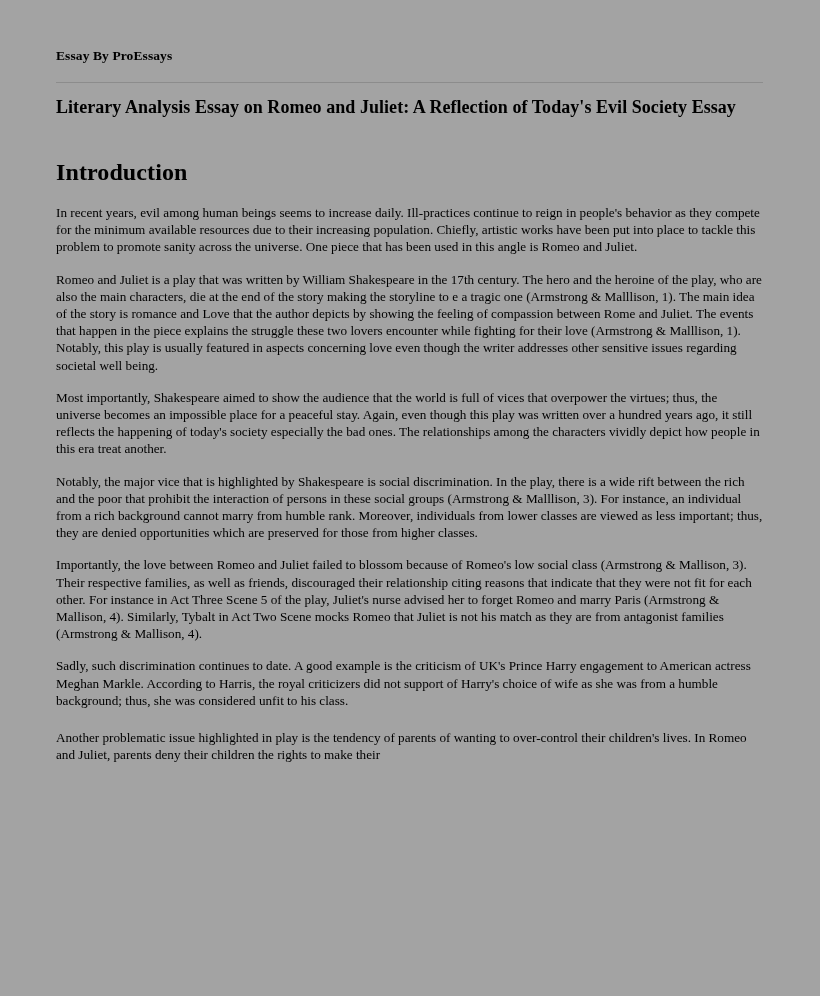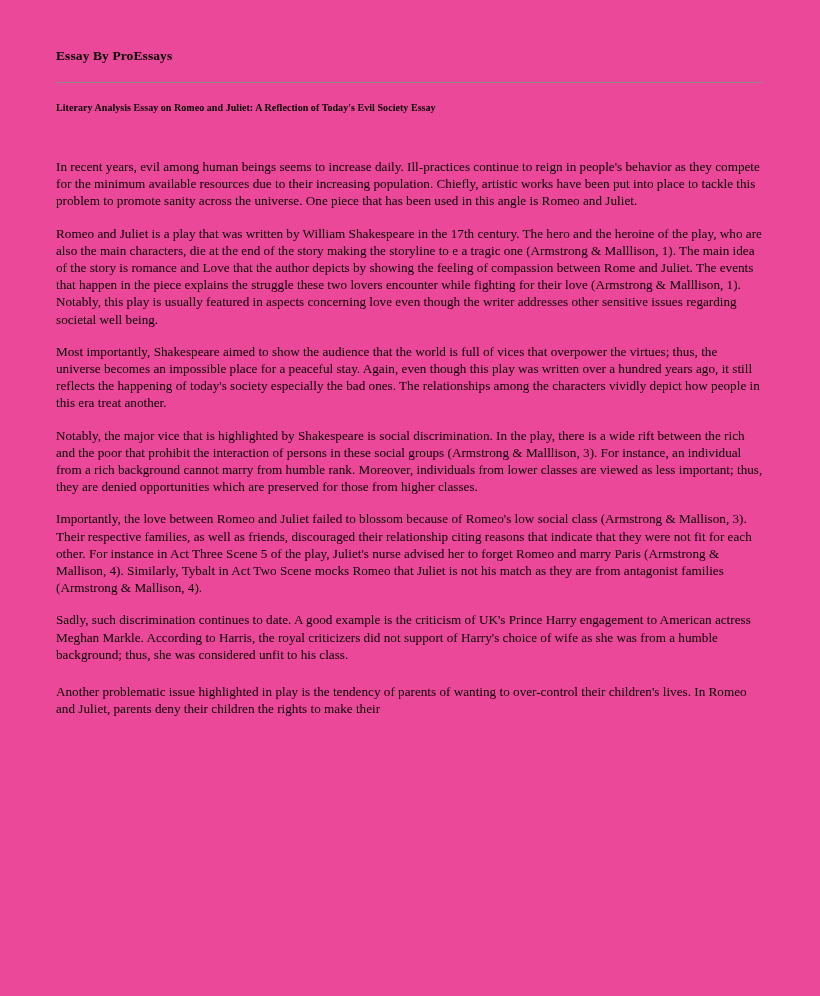--- a/index.html
+++ b/index.html
@@ -9,21 +9,21 @@
     background: #ffffff;
   }
   body {
     font-family: "Liberation Serif", "DejaVu Serif", serif;
     color: #000000;
   }
   .page {
     position: relative;
     width: 820px;
     height: 996px;
-    background: #ec4899;
+    background: #a3a3a3;
     overflow: hidden;
     box-sizing: border-box;
     text-decoration: underline;
   }
   .content {
     position: absolute;
     left: 56px;
     top: 48px;
     width: 708px;
   }
@@ -46,21 +46,21 @@
   .source-url {
     display: block;
   }
   .divider {
     border: 0;
     border-top: 1.5px solid #8c8c8c;
     margin: 14px 0 16px 0;
     width: 707px;
   }
   .doc-title {
-    font-size: 10px;
+    font-size: 18px;
     font-weight: bold;
     line-height: 17px;
     letter-spacing: 0.05px;
     margin: 0 0 42px 0;
   }
   .section-heading {
     font-size: 24px;
     font-weight: bold;
     line-height: 28px;
     margin: 0 0 18px 0;
@@ -83,20 +83,21 @@
 <div class="page">
   <div class="content">
 
     <div class="brand">Essay By ProEssays</div>
 
 
     <hr class="divider">
 
     <div class="doc-title">Literary Analysis Essay on Romeo and Juliet: A Reflection of Today's Evil Society Essay</div>
 
+    <h1 class="section-heading">Introduction</h1>
 
     <div class="body-copy">
       <p>In recent years, evil among human beings seems to increase daily. Ill-practices continue to reign in people's behavior as they compete for the minimum available resources due to their increasing population. Chiefly, artistic works have been put into place to tackle this problem to promote sanity across the universe. One piece that has been used in this angle is Romeo and Juliet.</p>
       <p>Romeo and Juliet is a play that was written by William Shakespeare in the 17th century. The hero and the heroine of the play, who are also the main characters, die at the end of the story making the storyline to e a tragic one (Armstrong &amp; Malllison, 1). The main idea of the story is romance and Love that the author depicts by showing the feeling of compassion between Rome and Juliet. The events that happen in the piece explains the struggle these two lovers encounter while fighting for their love (Armstrong &amp; Malllison, 1). Notably, this play is usually featured in aspects concerning love even though the writer addresses other sensitive issues regarding societal well being.</p>
       <p>Most importantly, Shakespeare aimed to show the audience that the world is full of vices that overpower the virtues; thus, the universe becomes an impossible place for a peaceful stay. Again, even though this play was written over a hundred years ago, it still reflects the happening of today's society especially the bad ones. The relationships among the characters vividly depict how people in this era treat another.</p>
       <p>Notably, the major vice that is highlighted by Shakespeare is social discrimination. In the play, there is a wide rift between the rich and the poor that prohibit the interaction of persons in these social groups (Armstrong &amp; Malllison, 3). For instance, an individual from a rich background cannot marry from humble rank. Moreover, individuals from lower classes are viewed as less important; thus, they are denied opportunities which are preserved for those from higher classes.</p>
       <p>Importantly, the love between Romeo and Juliet failed to blossom because of Romeo's low social class (Armstrong &amp; Mallison, 3). Their respective families, as well as friends, discouraged their relationship citing reasons that indicate that they were not fit for each other. For instance in Act Three Scene 5 of the play, Juliet's nurse advised her to forget Romeo and marry Paris (Armstrong &amp; Mallison, 4). Similarly, Tybalt in Act Two Scene mocks Romeo that Juliet is not his match as they are from antagonist families (Armstrong &amp; Mallison, 4).</p>
       <p>Sadly, such discrimination continues to date. A good example is the criticism of UK's Prince Harry engagement to American actress Meghan Markle. According to Harris, the royal criticizers did not support of Harry's choice of wife as she was from a humble background; thus, she was considered unfit to his class.</p>
       <p>Another problematic issue highlighted in play is the tendency of parents of wanting to over-control their children's lives. In Romeo and Juliet, parents deny their children the rights to make their</p>
     </div>

